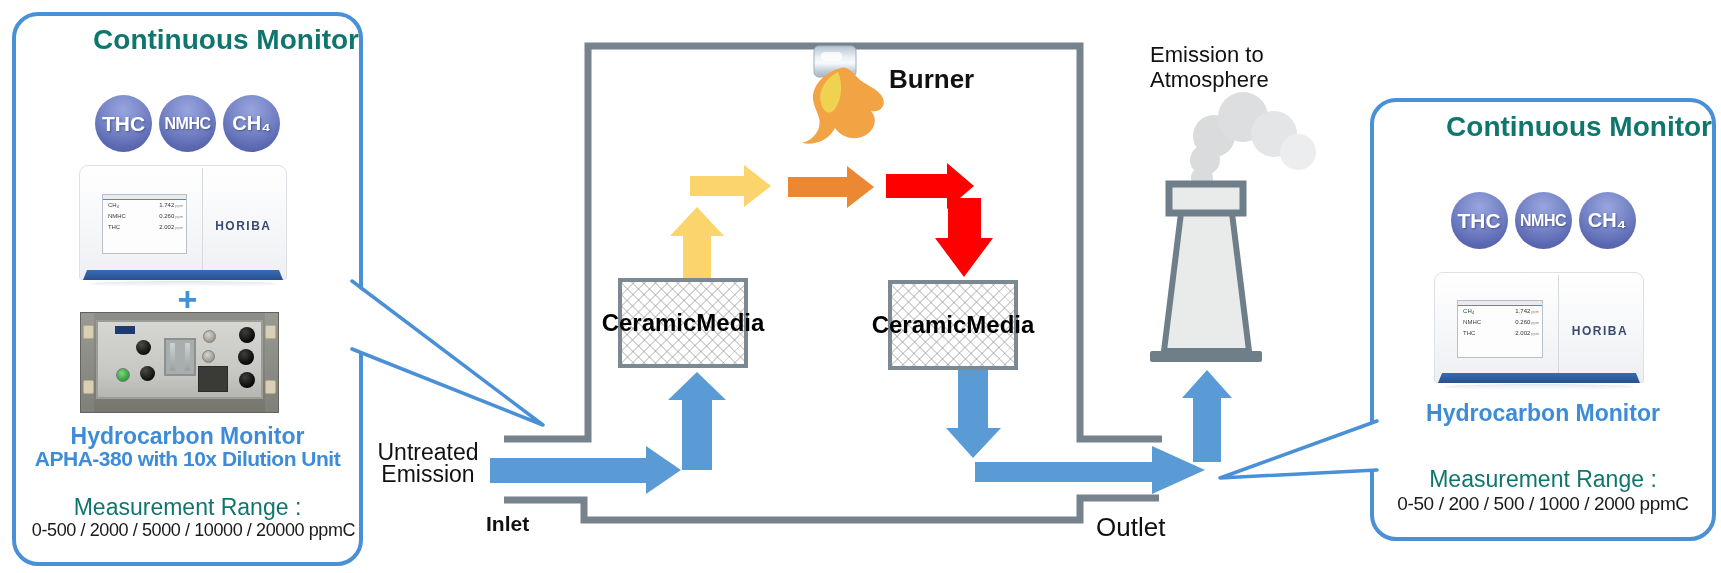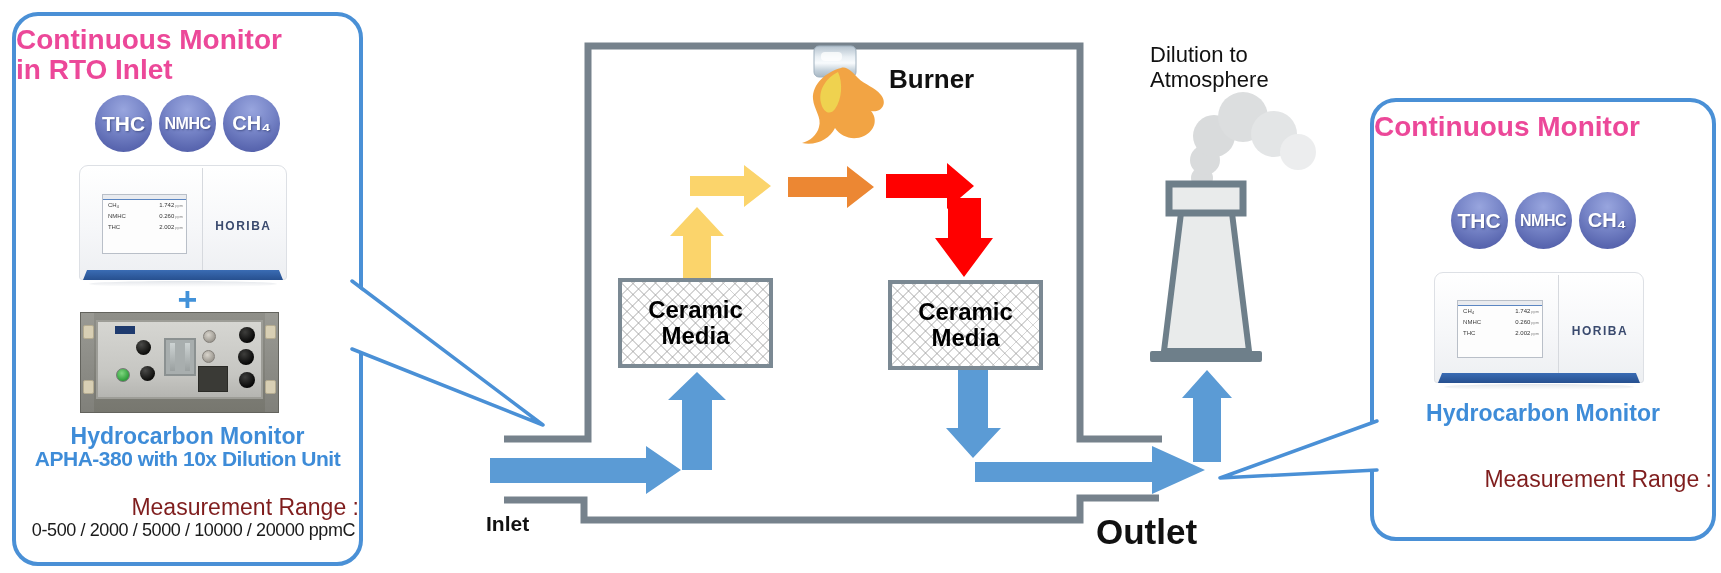--- a/index.html
+++ b/index.html
@@ -3,28 +3,28 @@
 <meta charset="utf-8">
 <style>
   html,body{margin:0;padding:0;background:#ffffff;}
   body{font-family:"Liberation Sans", sans-serif;}
   #canvas{position:relative;width:1721px;height:573px;background:#ffffff;overflow:hidden;}
 
   
   .panel{position:absolute;background:#ffffff;border:4px solid #4A90D6;border-radius:26px;z-index:1;}
   #left-panel{left:12px;top:12px;width:343px;height:546px;}
   #right-panel{left:1370px;top:98px;width:338px;height:435px;}
-  .panel-title{position:absolute;left:0;right:0;text-align:left;font-weight:bold;color:#ec4899;font-size:28px;line-height:30px;}
+  .panel-title{position:absolute;left:0;right:0;text-align:right;font-weight:bold;color:#0f766e;font-size:28px;line-height:30px;}
   .badge-row{position:absolute;left:0;right:0;display:flex;justify-content:center;gap:7px;}
   .badge{width:57px;height:57px;border-radius:50%;display:flex;align-items:center;justify-content:center;color:#fff;font-weight:bold;background:radial-gradient(circle at 50% 26%, #98a5de 0%, #7583c6 45%, #5a67b0 76%, #4c58a2 100%);text-shadow:1px 1px 2px rgba(35,45,95,.55);}
   .badge.b1{font-size:21px;}
   .badge.b2{font-size:16px;letter-spacing:-.5px;}
   .badge.b3{font-size:20px;}
   .blue-sub{position:absolute;left:0;right:0;text-align:center;font-weight:bold;color:#3E8CD8;}
-  .range-label{position:absolute;left:0;right:0;text-align:right;color:#7f1d1d;font-size:23px;}
+  .range-label{position:absolute;left:0;right:0;text-align:center;color:#0f766e;font-size:23px;}
   .range-values{position:absolute;left:0;right:0;text-align:center;color:#1a1a1a;letter-spacing:-.4px;}
   .plus-sign{position:absolute;left:0;right:0;text-align:center;color:#4292D9;font-weight:bold;font-size:34px;line-height:30px;}
 
   
   .analyzer{position:absolute;}
   .an-body{position:absolute;left:0;right:0;top:0;bottom:7px;background:linear-gradient(180deg,#ffffff 0%,#f6f7f9 55%,#edeff2 100%);border:1px solid #dde0e5;border-radius:9px 9px 3px 3px;}
   .an-seam{position:absolute;left:59%;top:3px;bottom:16px;width:1px;background:#d6d9de;}
   .an-screen{position:absolute;left:11%;top:24%;width:40%;height:47%;background:#fdfdfd;border:1px solid #b9bfc8;}
   .an-screen-head{height:4px;background:#e9ebef;border-bottom:1px solid #5b86c2;}
   .an-row{display:flex;justify-content:space-between;align-items:baseline;padding:0 3px 0 5px;font-size:6px;line-height:10px;color:#3c3c3c;}
@@ -50,39 +50,38 @@
   .dl-meter{position:absolute;background:#3a3a36;border:1px solid #2a2a26;}
   .dl-bknob{position:absolute;width:16px;height:16px;border-radius:50%;background:radial-gradient(circle at 38% 32%,#3e3e3c,#060606 72%);}
 
   
   #diagram-svg{position:absolute;left:0;top:0;z-index:2;}
   .lbl{position:absolute;z-index:3;color:#111;}
   #burner-label{left:889px;top:64px;font-size:26px;font-weight:bold;}
   #emission-label{left:1150px;top:42px;font-size:22px;line-height:25px;}
   #untreated-label{left:364px;top:441px;width:128px;text-align:center;font-size:23px;line-height:22px;}
   #inlet-label{left:486px;top:512px;font-size:21px;font-weight:bold;}
-  #outlet-label{left:1096px;top:512px;font-size:35px;font-weight:bold;}
-  .ceramic{position:absolute;z-index:3;width:155px;height:90px;box-sizing:border-box;border:4px solid #7B8993;
+  #outlet-label{left:1096px;top:512px;font-size:26px;font-weight:normal;}
+  .ceramic{position:absolute;z-index:3;width:130px;height:90px;box-sizing:border-box;border:4px solid #7B8993;
     background-color:#ffffff;
     background-image:repeating-linear-gradient(45deg, rgba(150,150,150,.40) 0 1.4px, transparent 1.4px 8px),
                      repeating-linear-gradient(135deg, rgba(150,150,150,.40) 0 1.4px, transparent 1.4px 8px);
-    display:flex;flex-direction:column;align-items:center;justify-content:center;
+    display:flex;flex-direction:row;align-items:center;justify-content:center;
     font-weight:bold;font-size:24px;line-height:26px;color:#000;}
   #ceramic-left{left:618px;top:278px;}
   #ceramic-right{left:888px;top:280px;}
 </style>
 </head>
 <body>
 
 <div id="canvas">
 
   <div class="panel" id="left-panel">
     <div class="panel-title" style="top:9px;">
       <div>Continuous Monitor</div>
-      <div>in RTO Inlet</div>
     </div>
     <div class="badge-row" style="top:79px;">
       <div class="badge b1">THC</div>
       <div class="badge b2">NMHC</div>
       <div class="badge b3">CH₄</div>
     </div>
 
     <div class="analyzer" style="left:63px;top:149px;width:208px;height:122px;">
       <div class="an-body"></div>
       <div class="an-seam"></div>
@@ -171,20 +170,21 @@
           </div>
       </div>
       <div class="an-logo"></div>
       <div class="an-brand">HORIBA</div>
       <div class="an-base"></div>
       <div class="an-foot"></div>
     </div>
 
     <div class="blue-sub" style="top:298px;font-size:23px;">Hydrocarbon Monitor</div>
     <div class="range-label" style="top:364px;">Measurement Range :</div>
+    <div class="range-values" style="top:391px;font-size:19px;">0-50 / 200 / 500 / 1000 / 2000 ppmC</div>
   </div>
 
   <svg id="diagram-svg" width="1721" height="573" viewBox="0 0 1721 573">
     <defs>
       <linearGradient id="cylGrad" x1="0" y1="0" x2="0" y2="1">
         <stop offset="0" stop-color="#b4c2ce"></stop>
         <stop offset="0.35" stop-color="#e9eff4"></stop>
         <stop offset="0.55" stop-color="#f8fbfd"></stop>
         <stop offset="0.8" stop-color="#c2cfd9"></stop>
         <stop offset="1" stop-color="#a8b7c3"></stop>
@@ -244,19 +244,23 @@
     <div>Ceramic</div>
     <div>Media</div>
   </div>
   <div class="ceramic" id="ceramic-right">
     <div>Ceramic</div>
     <div>Media</div>
   </div>
 
   <div class="lbl" id="burner-label">Burner</div>
   <div class="lbl" id="emission-label">
-    <div>Dilution to</div>
+    <div>Emission to</div>
     <div>Atmosphere</div>
+  </div>
+  <div class="lbl" id="untreated-label">
+    <div>Untreated</div>
+    <div>Emission</div>
   </div>
   <div class="lbl" id="inlet-label">Inlet</div>
   <div class="lbl" id="outlet-label">Outlet</div>
 
 </div>
 
 </body></html>

